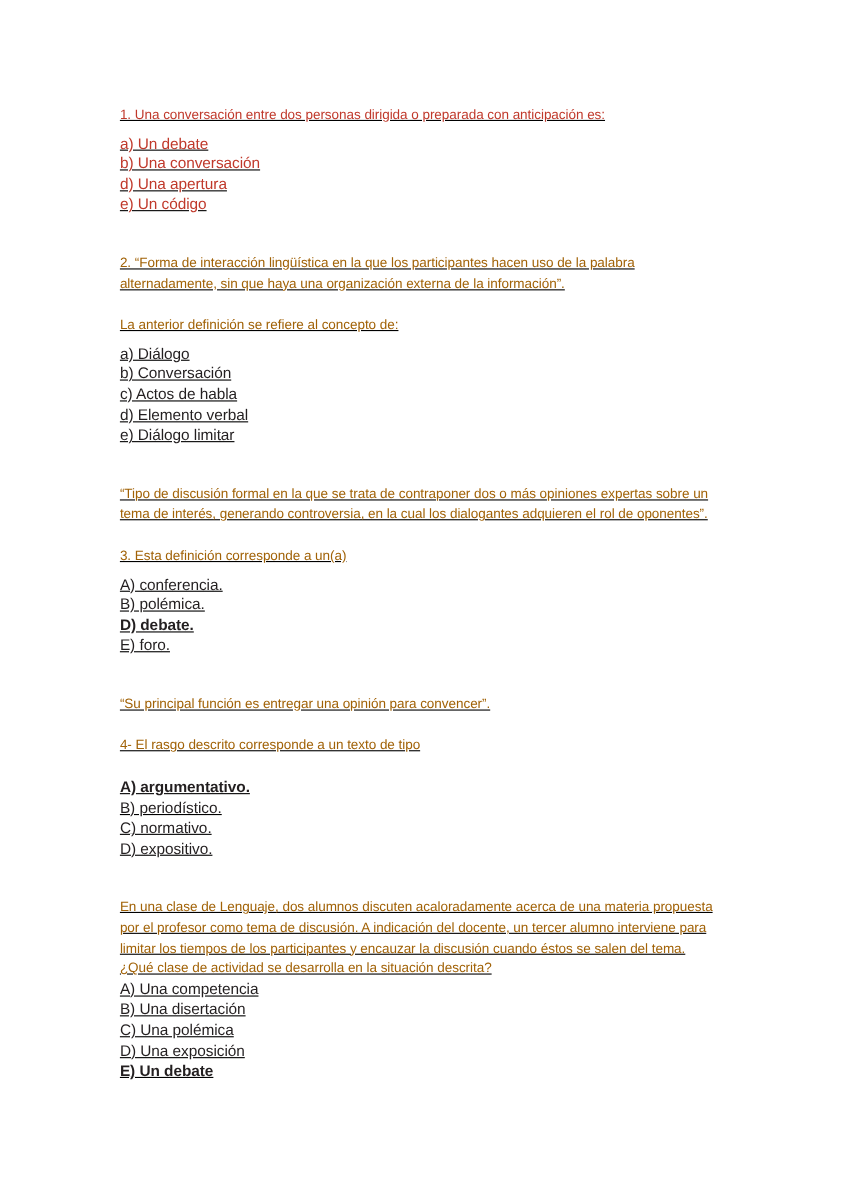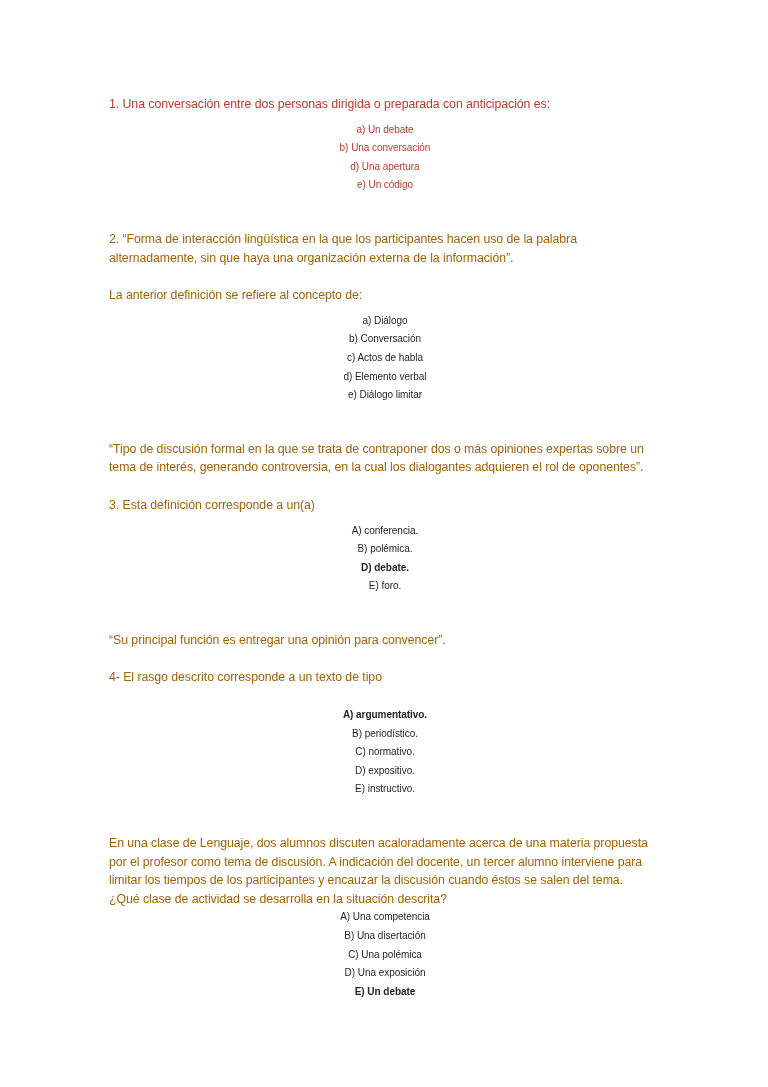--- a/index.html
+++ b/index.html
@@ -19,44 +19,44 @@
     height: 1087px;
     background: #ffffff;
     box-sizing: border-box;
     padding: 95px 108px 0 109px;
   }
   .doc {
     width: 552px;
   }
   .block {
     margin: 0 0 16px 0;
+    text-decoration: underline;
   }
   .para {
     font-size: 12.3px;
     line-height: 18.6px;
     color: #a16207;
     margin: 0;
     text-align: left;
     letter-spacing: -0.05px;
   }
   .para.red {
     color: #c0392b;
   }
   .opts {
     margin: 0;
     padding: 0;
     list-style: none;
   }
   .opt {
-    font-size: 10px;
+    font-size: 14px;
     line-height: 18.6px;
     color: #231f20;
     letter-spacing: -0.05px;
     white-space: nowrap;
-    text-align: center;
   }
   .opt.red {
     color: #c0392b;
   }
   .opt.bold {
     font-weight: bold;
   }
   .gap-sm { height: 7px; }
   .gap-md { height: 19px; }
   .tight { margin-bottom: 0; }
@@ -114,21 +114,20 @@
     <div class="block">
       <p class="para">“Su principal función es entregar una opinión para convencer”.</p>
       <div class="gap-md"></div>
       <p class="para">4- El rasgo descrito corresponde a un texto de tipo</p>
       <div class="gap-md"></div>
       <ul class="opts">
         <li class="opt bold">A) argumentativo.</li>
         <li class="opt">B) periodístico.</li>
         <li class="opt">C) normativo.</li>
         <li class="opt">D) expositivo.</li>
-        <li class="opt">E) instructivo.</li>
       </ul>
     </div>
 
     <div class="gap-md"></div>
 
     <div class="block tight">
       <p class="para">En una clase de Lenguaje, dos alumnos discuten acaloradamente acerca de una materia propuesta por el profesor como tema de discusión. A indicación del docente, un tercer alumno interviene para limitar los tiempos de los participantes y encauzar la discusión cuando éstos se salen del tema.</p>
       <p class="para">¿Qué clase de actividad se desarrolla en la situación descrita?</p>
       <ul class="opts">
         <li class="opt">A) Una competencia</li>

